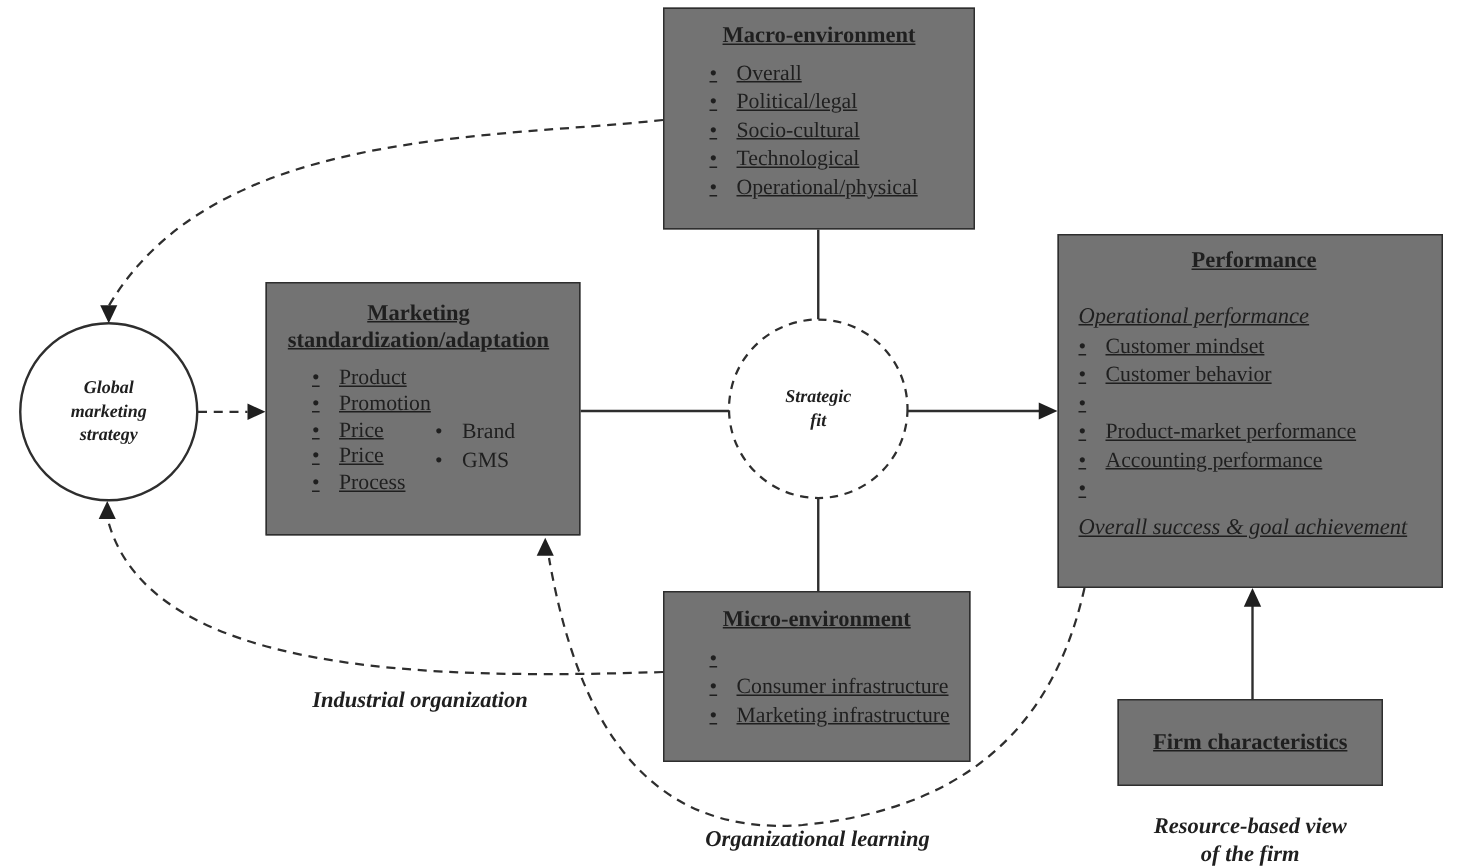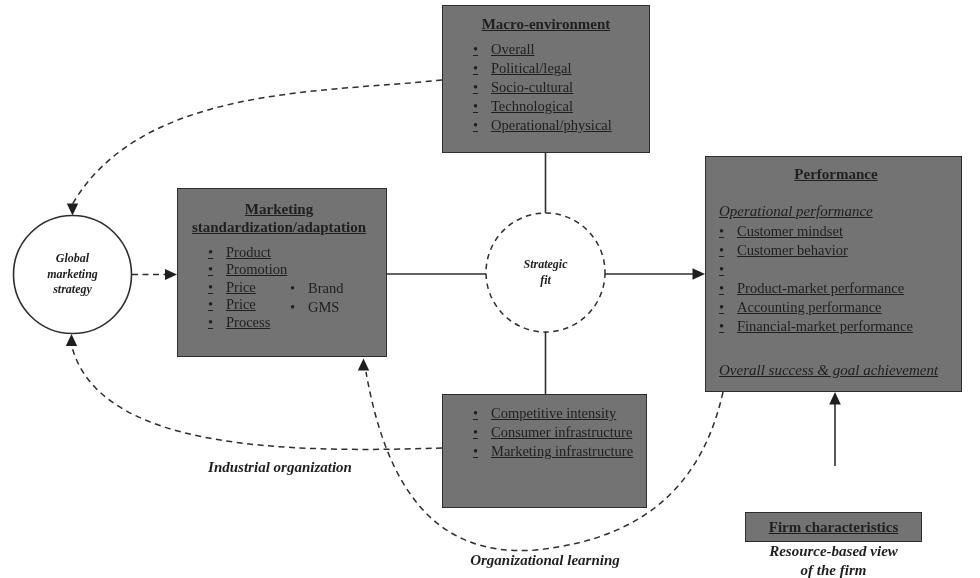--- a/index.html
+++ b/index.html
@@ -32,25 +32,25 @@
   
   .macro-box    { left:442px; top:5px;   width:208px; height:148px; padding:9px 6px 0 30px; }
   .macro-box .box-title { margin:0 24px 7px 0; }
   .marketing-box{ left:177px; top:188px; width:210px; height:169px; padding:11px 6px 0 0; }
   .marketing-box .box-title { margin-bottom:7px; }
   .marketing-box .bullets.left-col { margin-left:30px; }
   .marketing-box .right-col { position:absolute; left:112px; top:90px; }
   .performance-box { left:705px; top:156px; width:257px; height:236px; padding:8px 8px 0 13px; }
   .performance-box .box-title { margin-bottom:19px; }
   .perf-heading { font-style:italic; font-size:15px; line-height:19px; margin:4px 0 1px; }
-  .perf-footer  { font-style:italic; font-size:15px; line-height:19px; margin-top:25px; }
+  .perf-footer  { font-style:italic; font-size:15px; line-height:19px; margin-top:7px; }
   .micro-box   { left:442px; top:394px; width:205px; height:114px; padding:9px 6px 0 30px; }
   .micro-box .box-title { margin:0 24px 8px 0; }
-  .firm-box    { left:745px; top:466px; width:177px; height:30px;
-                 display:flex; align-items:center; justify-content:center;margin-top:46px; }
+  .firm-box    { left:745px; top:466px; width:177px; height:58px;
+                 display:flex; align-items:center; justify-content:center; }
   .gms-text    { left:17px;  top:229px; width:111px; height:91px; }
   .fit-text    { left:495px; top:241px; width:101px; height:63px;font-style:italic; }
   .label-io    { left:190px; top:458px; width:180px; }
   .label-ol    { left:455px; top:551px; width:180px; }
   .label-rbv   { left:742px; top:542px; width:183px; }
 </style>
 </head>
 <body>
 
 <div class="stage">
@@ -171,31 +171,30 @@
           <span>Product-market performance</span>
         </li>
       </ul>
     <ul class="bullets b19">
         <li>
           <span class="bullet-glyph">•</span>
           <span>Accounting performance</span>
         </li>
         <li>
           <span class="bullet-glyph">•</span>
-          <span>Financial-market performance</span>
         </li>
       </ul>
     <div class="perf-footer">Overall success &amp; goal achievement</div>
   </div>
 
   <div class="box micro-box">
-    <ul class="bullets b19">
-        <li>
-          <span class="bullet-glyph">•</span>
-          <span>Competitive intensity</span>
+    <div class="box-title">Micro-environment</div>
+    <ul class="bullets b19">
+        <li>
+          <span class="bullet-glyph">•</span>
         </li>
         <li>
           <span class="bullet-glyph">•</span>
           <span>Consumer infrastructure</span>
         </li>
         <li>
           <span class="bullet-glyph">•</span>
           <span>Marketing infrastructure</span>
         </li>
       </ul>

